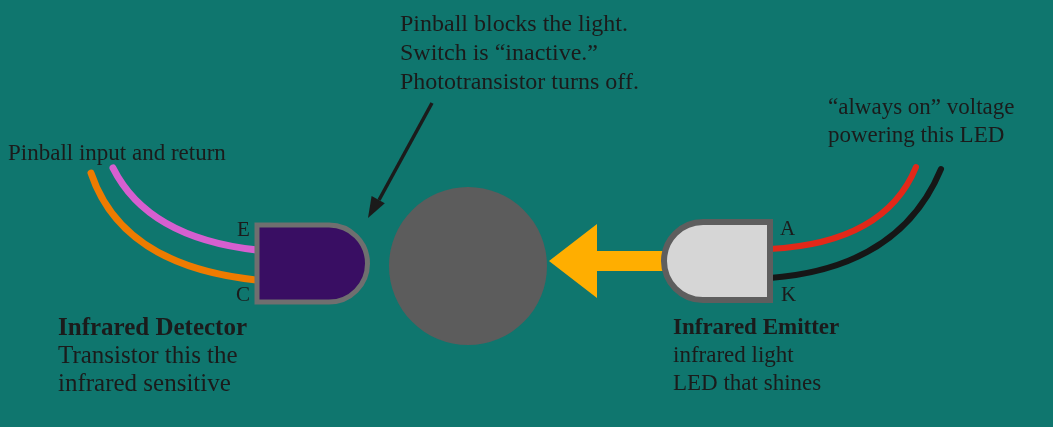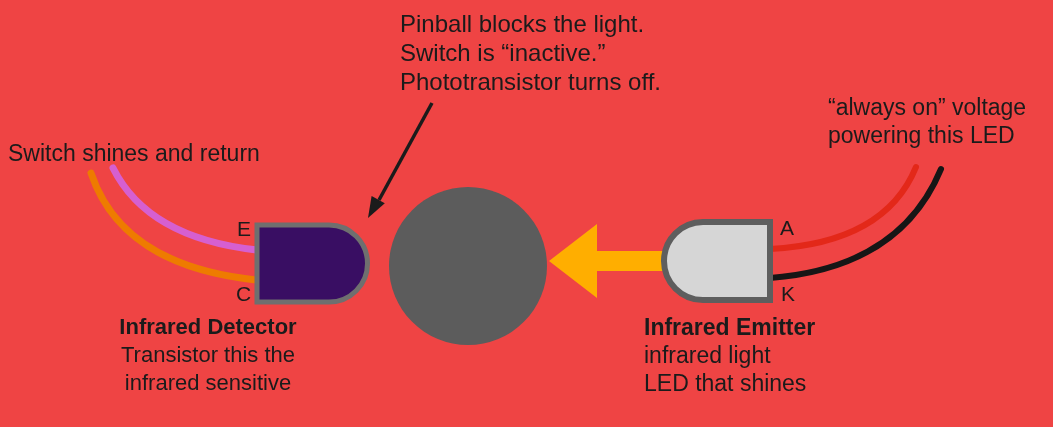--- a/index.html
+++ b/index.html
@@ -1,27 +1,27 @@
 <!DOCTYPE html>
 <html><head>
 <meta charset="utf-8">
 <style>
   html,body { margin:0; padding:0; background:#ffffff; }
   .stage {
-    position:relative; width:1053px; height:427px; background:#ef4444;
-    font-family:Liberation Sans, sans-serif; color:#1b1b1b; overflow:hidden;
+    position:relative; width:1053px; height:427px; background:#0f766e;
+    font-family:Liberation Serif, serif; color:#1b1b1b; overflow:hidden;
   }
   .layer { position:absolute; left:0; top:0; }
   .txt { position:absolute; white-space:nowrap; }
   .note-top   { left:400px; top:9px;  font-size:24px; line-height:29px; }
   .note-right { left:828px; top:93px; width:226px; font-size:23px; line-height:28px; text-align:left; }
   .label-switch { left:8px; top:140px; font-size:23px; }
   .pin { position:absolute; font-size:21px; }
-  .caption-left  { left:58px;  top:313px; width:300px; text-align:center; font-size:22px; line-height:28px; }
-  .caption-right { left:644px; top:313px; font-size:23px; line-height:28px; }
+  .caption-left  { left:58px;  top:313px; width:300px; text-align:left; font-size:25px; line-height:28px; }
+  .caption-right { left:673px; top:313px; font-size:23px; line-height:28px; }
   .caption-title { font-weight:bold; }
 </style>
 </head>
 <body>
 
 <div class="stage">
 
   <svg class="layer" width="1053" height="427" viewBox="0 0 1053 427">
 
     <path d="M113,168 Q148,238 257,250" fill="none" stroke-width="7" stroke-linecap="round" stroke="#d65fd0"></path>
@@ -48,21 +48,21 @@
     <div>Pinball blocks the light.</div>
     <div>Switch is “inactive.”</div>
     <div>Phototransistor turns off.</div>
   </div>
 
   <div class="txt note-right">
     <div>“always on” voltage</div>
     <div>powering this LED</div>
   </div>
 
-  <div class="txt label-switch">Switch shines and return</div>
+  <div class="txt label-switch">Pinball input and return</div>
 
   <div class="pin" style="left:237px; top:217px;">E</div>
   <div class="pin" style="left:236px; top:282px;">C</div>
 
   <div class="pin" style="left:780px; top:216px;">A</div>
   <div class="pin" style="left:781px; top:282px;">K</div>
 
   <div class="txt caption-left">
     <div class="caption-title">Infrared Detector</div>
     <div>Transistor this the</div>

